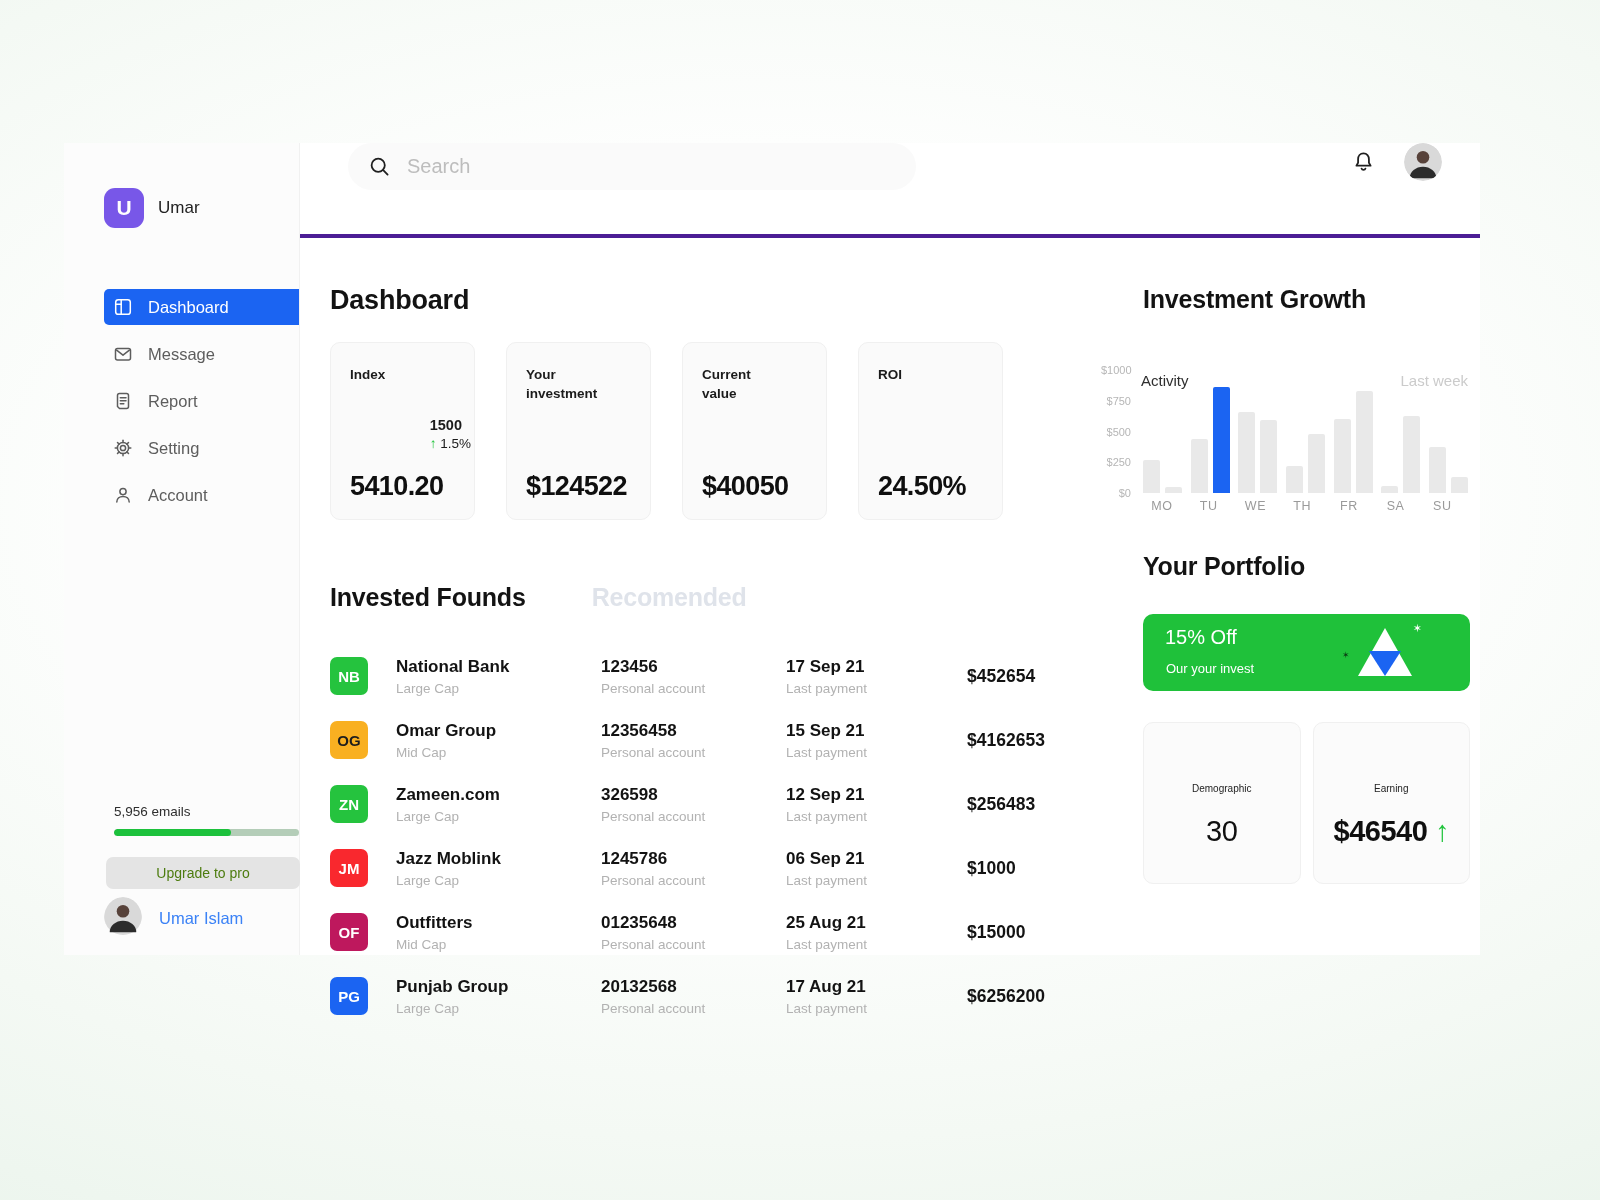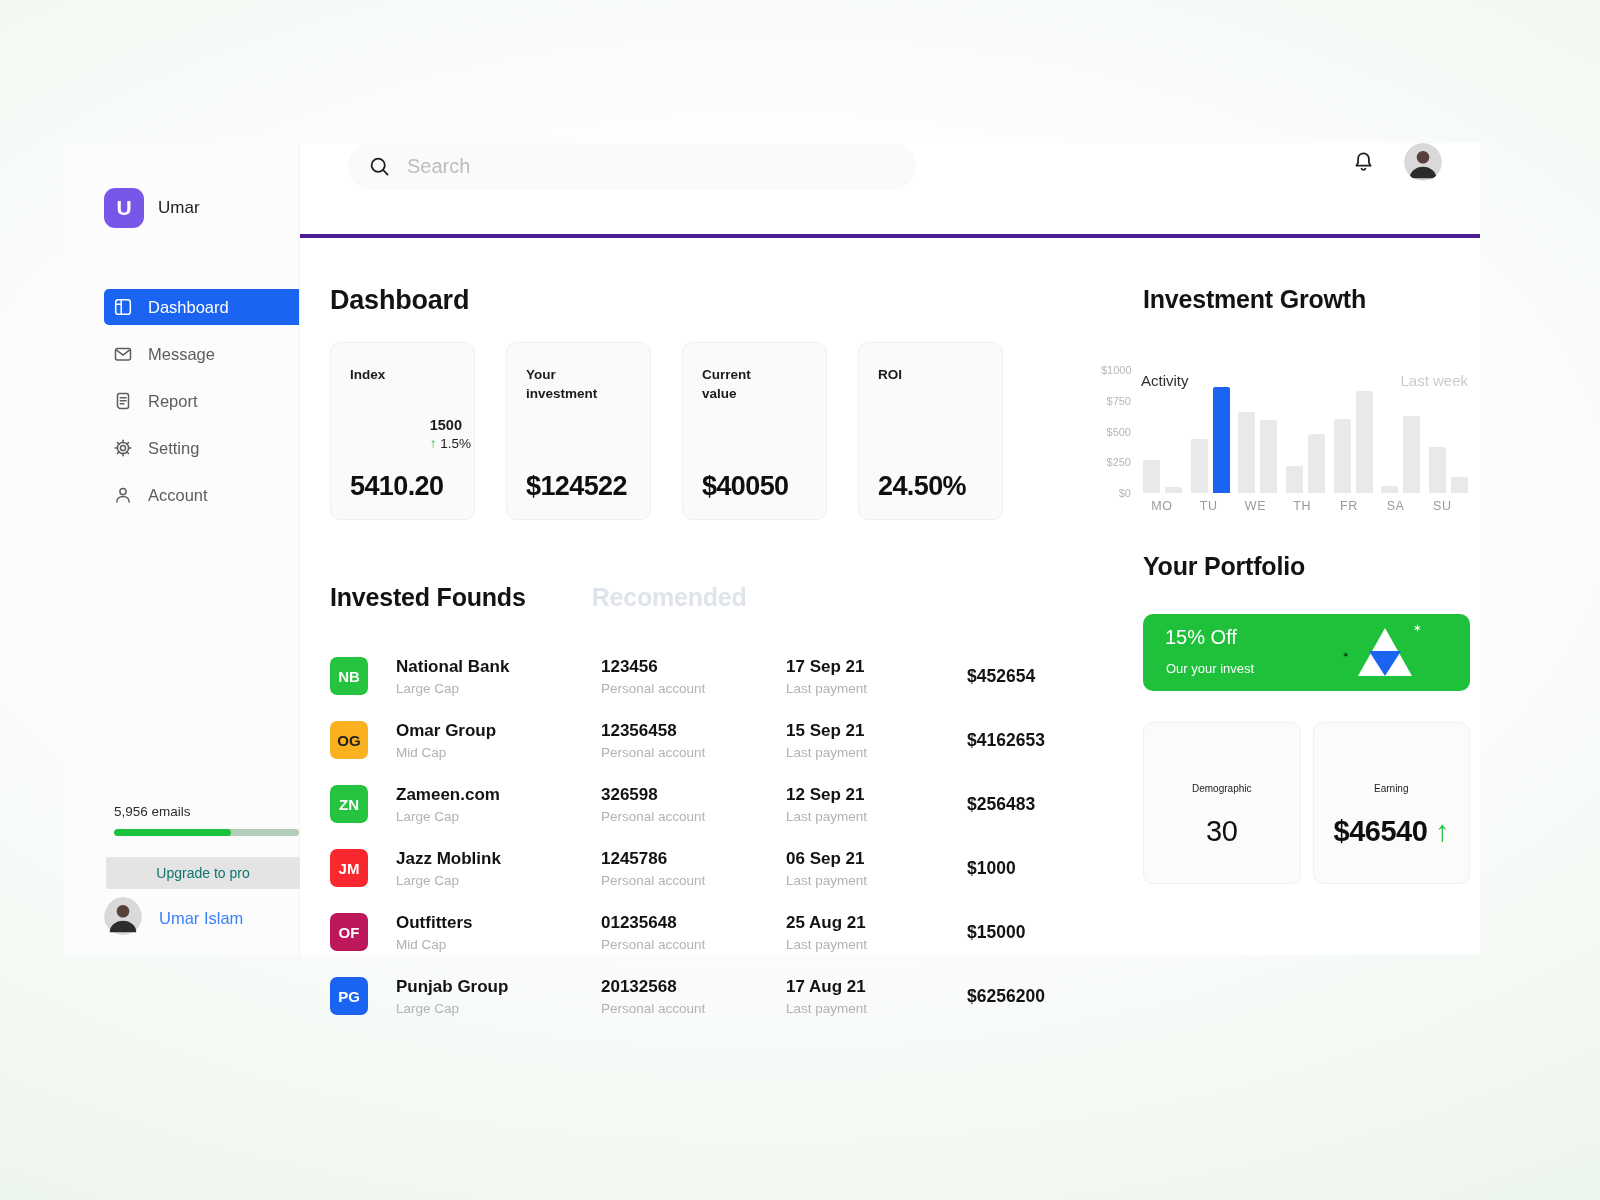--- a/index.html
+++ b/index.html
@@ -26,21 +26,21 @@
   .nav-item{ margin-left:40px; height:36px; display:flex; align-items:center; gap:15px;
     padding-left:9px; border-radius:5px; color:#5d5d5d; font-size:16.5px; cursor:pointer; }
   .nav-item svg{ flex:none; stroke:currentColor; fill:none; stroke-width:1.5;
     stroke-linecap:round; stroke-linejoin:round; }
   .nav-item.active{ background:#1b64f2; color:#ffffff; border-top-right-radius:0; border-bottom-right-radius:0; }
   .emails{ position:absolute; left:50px; top:661px; font-size:13.5px; color:#2e2e2e; }
   .progress{ position:absolute; left:50px; top:686px; width:185px; height:7px;
     border-radius:4px; background:#b4cdb8; overflow:hidden; }
   .progress-fill{ height:100%; border-radius:4px; background:#1cc13c; }
   .upgrade{ position:absolute; left:42px; top:714px; width:194px; height:32px;
-    background:#e4e4e4; border:none; border-radius:2px; font-size:14px; color:#0f766e;
+    background:#e4e4e4; border:none; border-radius:7px; font-size:14px; color:#4d7c0f;
     font-family:inherit; cursor:pointer; }
   .user-row{ position:absolute; left:40px; top:754px; display:flex; align-items:center; gap:17px; }
   .user-name{ font-size:16.5px; font-weight:500; color:#3b82f6; }
   .avatar{ border-radius:50%; overflow:hidden; flex:none; }
   
   .main{ flex:1; position:relative; }
   .topbar{ height:95px; border-bottom:4px solid #4c1d95; display:flex; align-items:flex-start; }
   .search{ margin-left:48px; width:568px; height:47px; border-radius:24px; background:#fafafa;
     display:flex; align-items:center; padding-left:21px; gap:17px; }
   .search input{ border:none; background:transparent; outline:none; font-family:inherit;

